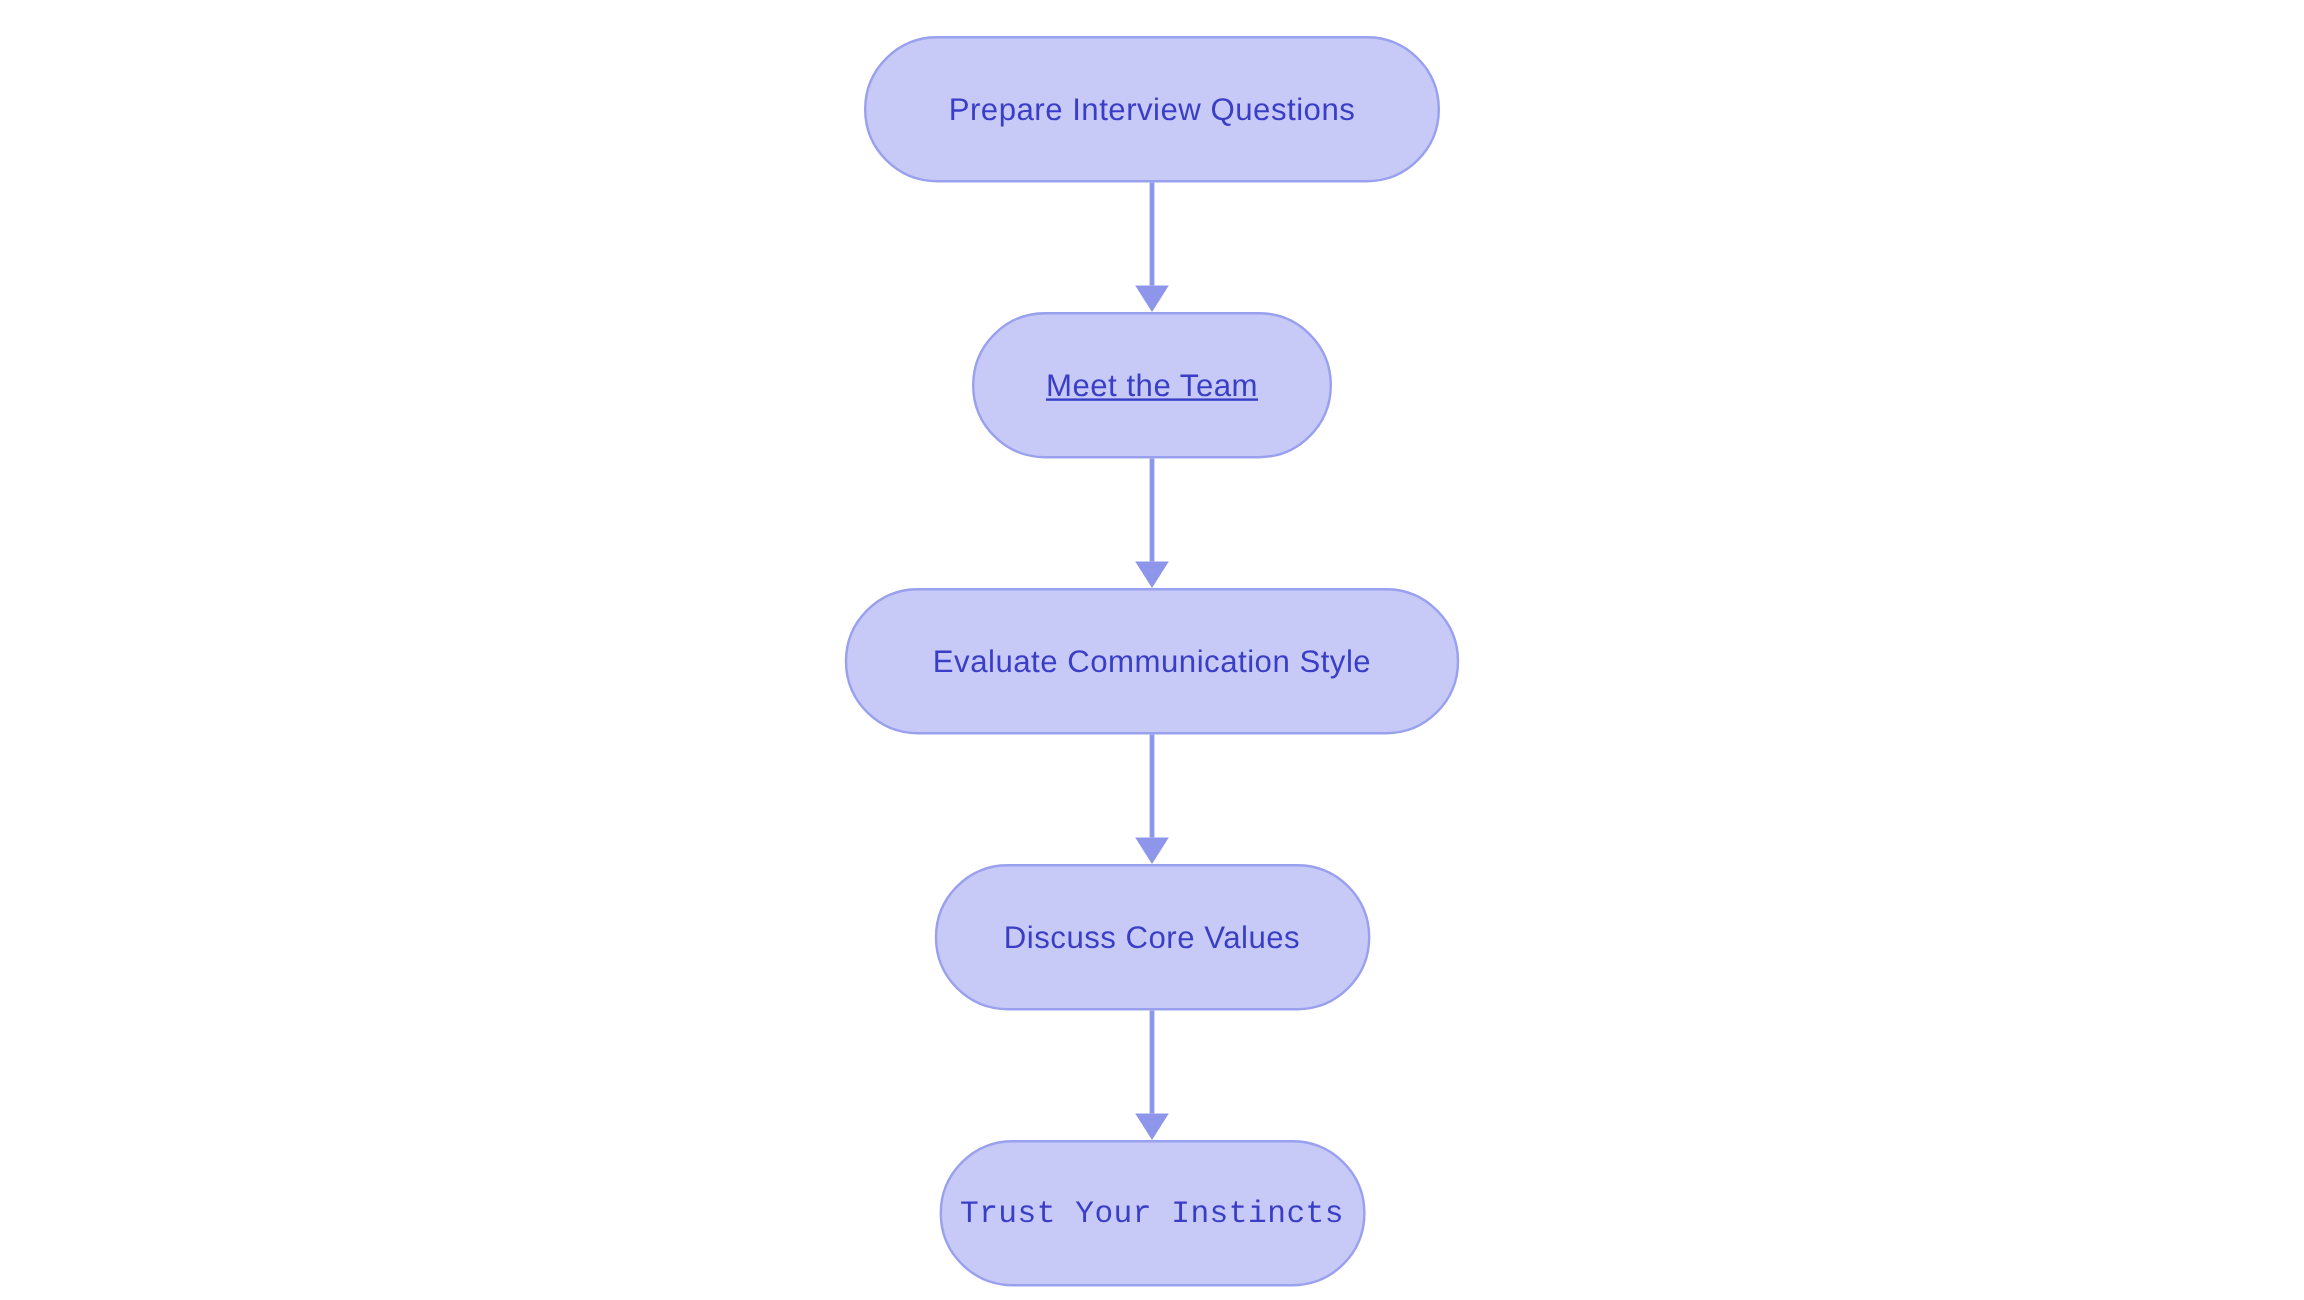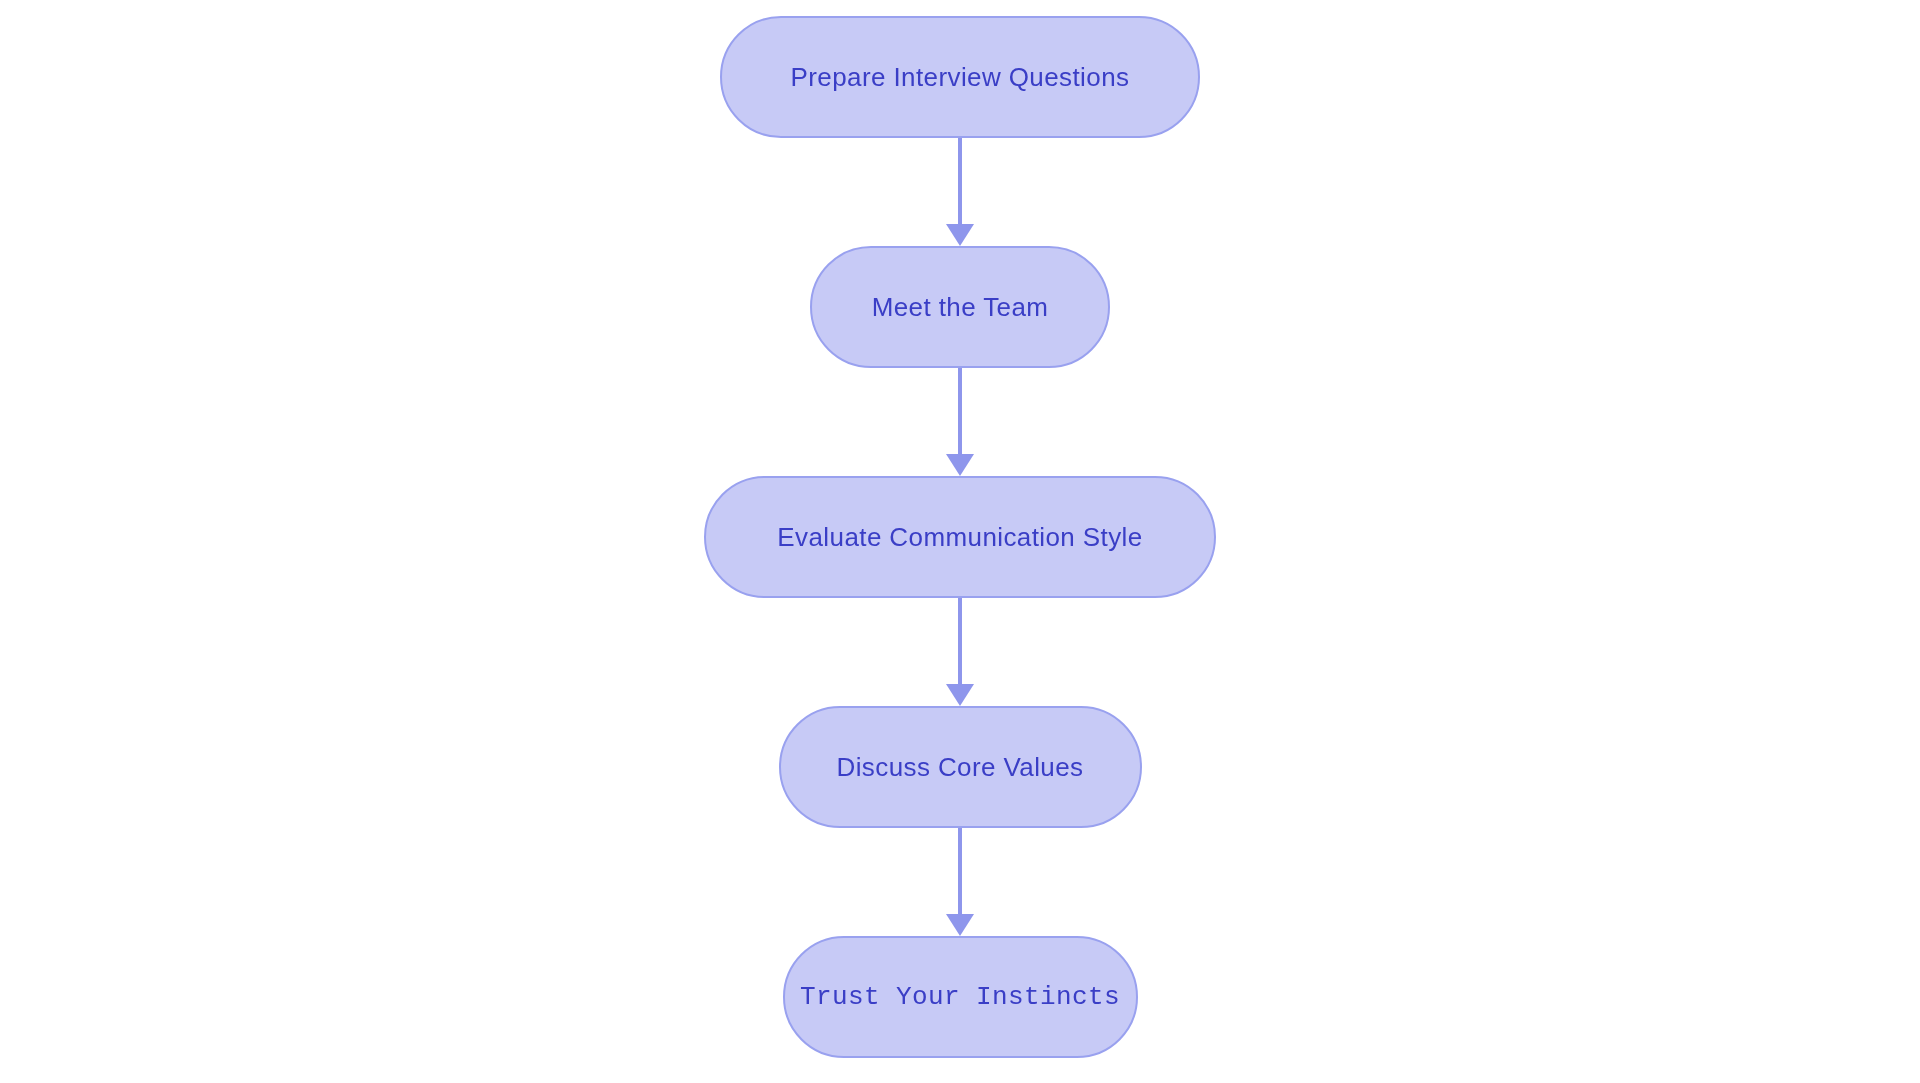--- a/index.html
+++ b/index.html
@@ -13,41 +13,41 @@
     height: 1083px;
     background: var(--background, #ffffff);
     overflow: hidden;
     font-family: "Liberation Sans", sans-serif;
   }
   .flow {
     position: absolute;
     left: 0;
     top: 0;
     width: 100%;
-    padding-top: 16px;
+    padding-top: 30px;
     display: flex;
     flex-direction: column;
     align-items: center;
   }
   .node {
     box-sizing: border-box;
     height: 122px;
     border-radius: 61px;
     background: var(--node-fill, #c7caf6);
     border: 2px solid var(--node-border, #99a1ef);
     display: flex;
     align-items: center;
     justify-content: center;
     color: var(--node-text, #3a3ec6);
     font-size: 26px;
     letter-spacing: 0.4px;
     white-space: nowrap;
   }
   .n1 { width: 480px; }
-  .n2 { width: 300px; }
+  .n2 { width: 300px; text-decoration: underline; }
   .n3 { width: 512px; }
   .n4 { width: 363px; }
   .n5 { width: 355px; font-family: Liberation Mono, monospace; }
   .arrow {
     height: 108px;
     display: flex;
     flex-direction: column;
     align-items: center;
   }
   .arrow .shaft {

